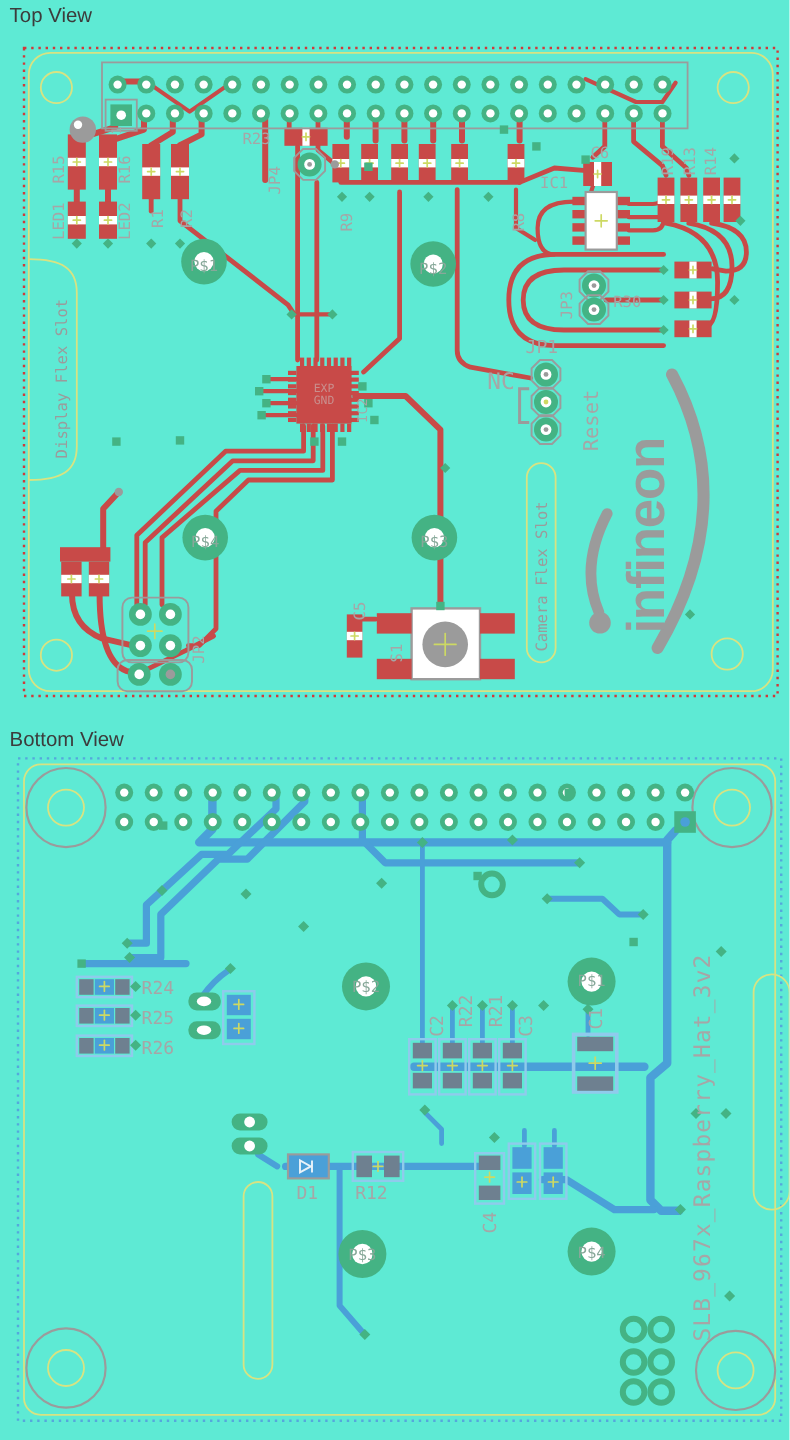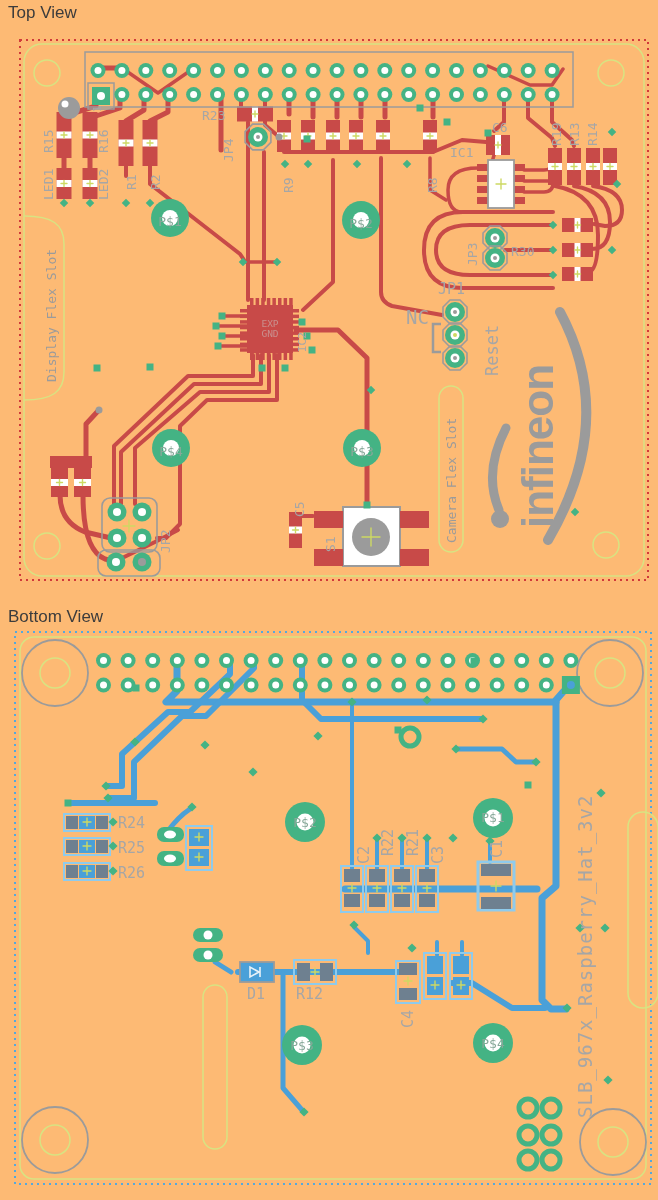--- a/index.html
+++ b/index.html
@@ -1,16 +1,16 @@
 <!DOCTYPE html>
 <html><head>
 <meta charset="utf-8">
 <style>
   html,body{margin:0;padding:0;background:#ffffff;}
-  #stage{position:relative;width:658px;height:1200px;background:#fdba74;overflow:hidden;
+  #stage{position:relative;width:658px;height:1200px;background:#5eead4;overflow:hidden;
          font-family:"DejaVu Sans Mono", monospace;}
   svg{position:absolute;left:0;top:0;}
   text{user-select:none;}
   .title{font-family:"Liberation Sans", sans-serif;font-size:17px;fill:#3c3c3c;}
   .silk{font-family:"DejaVu Sans Mono", monospace;fill:#a6a6a6;}
   .silkd{font-family:"DejaVu Sans Mono", monospace;fill:#9b9b9b;}
 </style>
 </head>
 <body>
 

